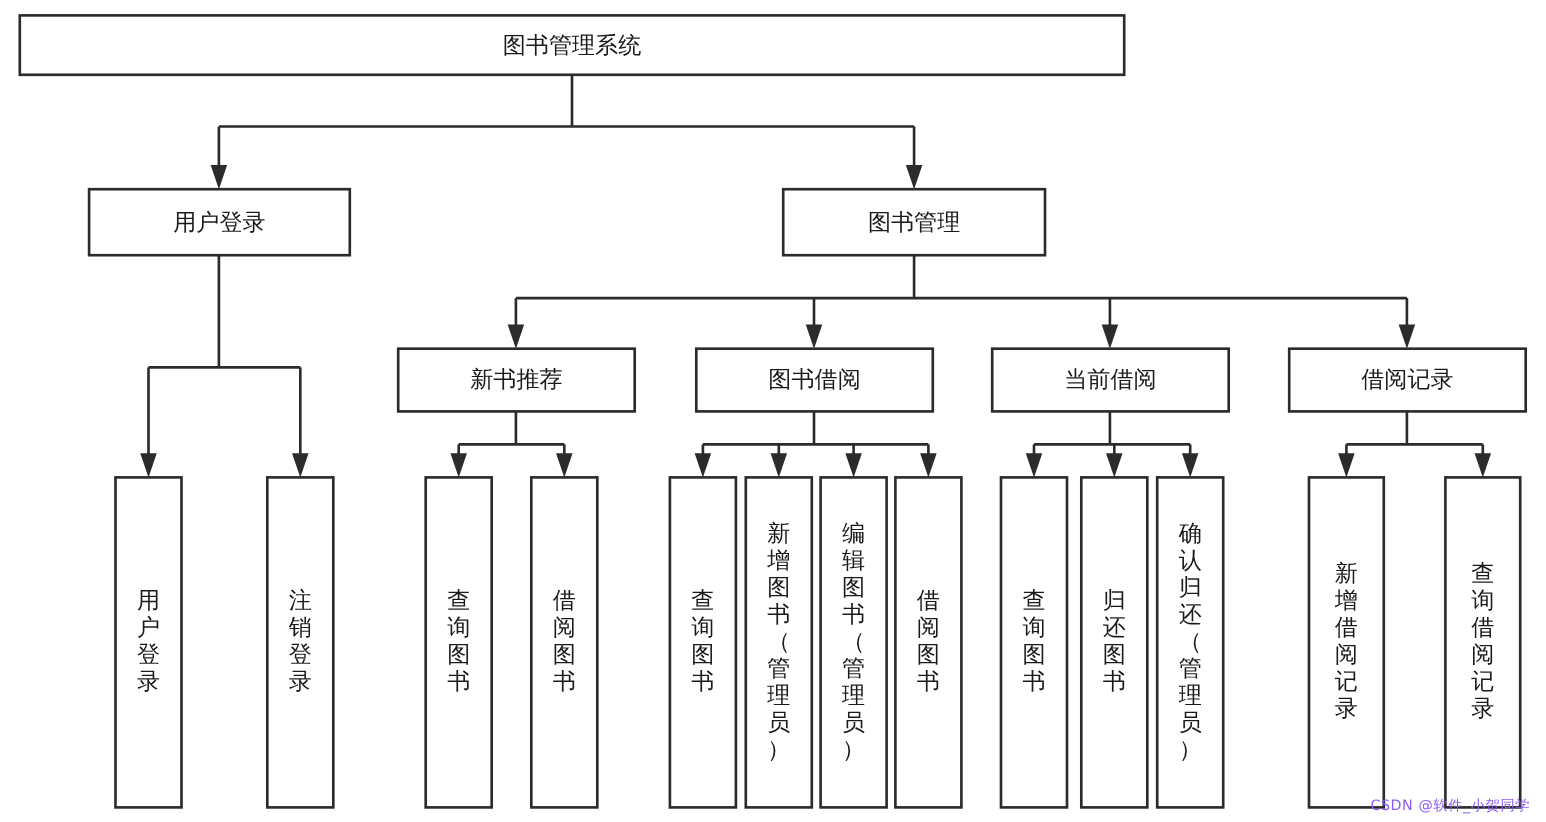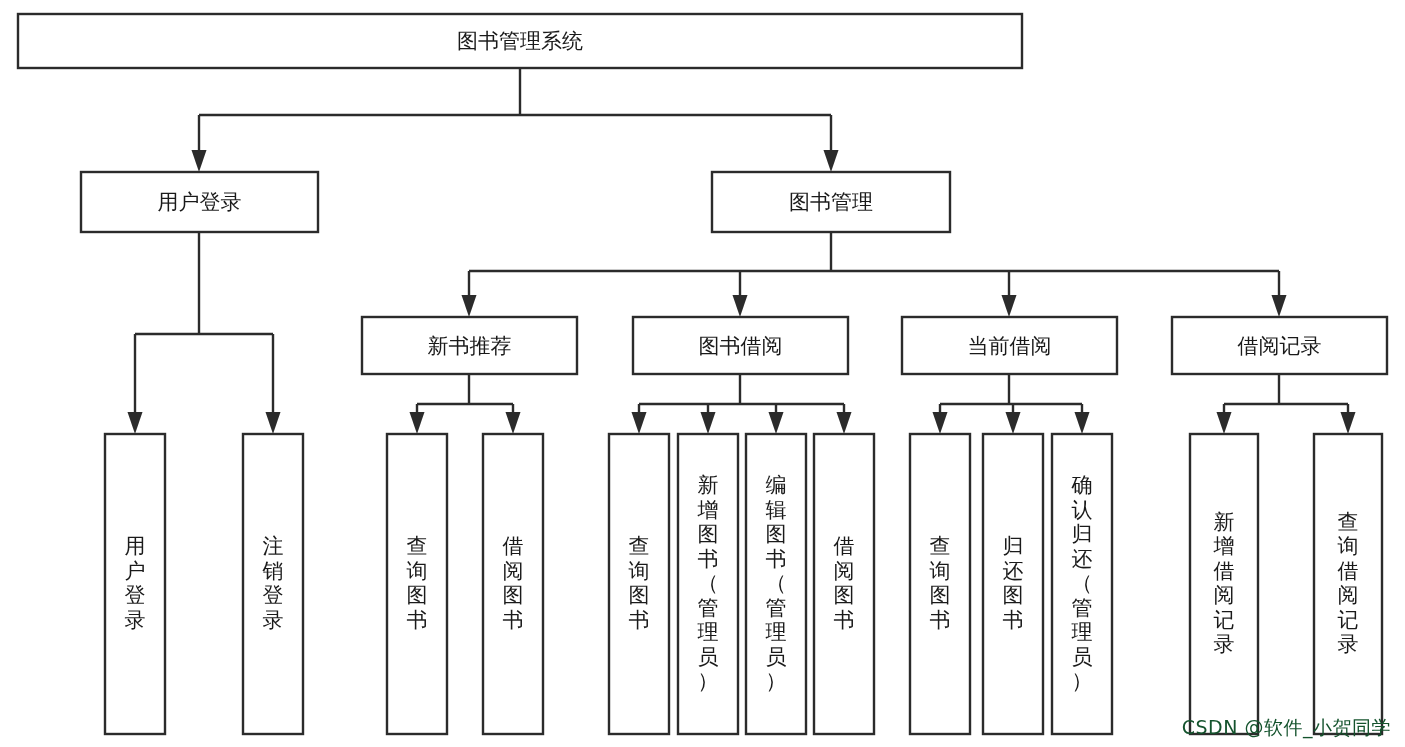--- a/index.html
+++ b/index.html
@@ -54,22 +54,22 @@
     fill: #1a1a1a;
     font-family: "DejaVu Sans", "Liberation Sans", sans-serif;
     font-size: 21px;
     text-anchor: middle;
   }
   .watermark {
     position: absolute;
     right: 14px;
     bottom: 6px;
     font-family: "DejaVu Sans", "Liberation Sans", sans-serif;
-    font-size: 19px;
-    color: #14532d;
+    font-size: 13px;
+    color: #8b5cf6;
     letter-spacing: 0.5px;
     white-space: nowrap;
     user-select: none;
   }
 </style>
 </head>
 <body>
 
 <div id="diagram-root">
   <svg id="tree-svg" viewBox="0 0 1405 747">

